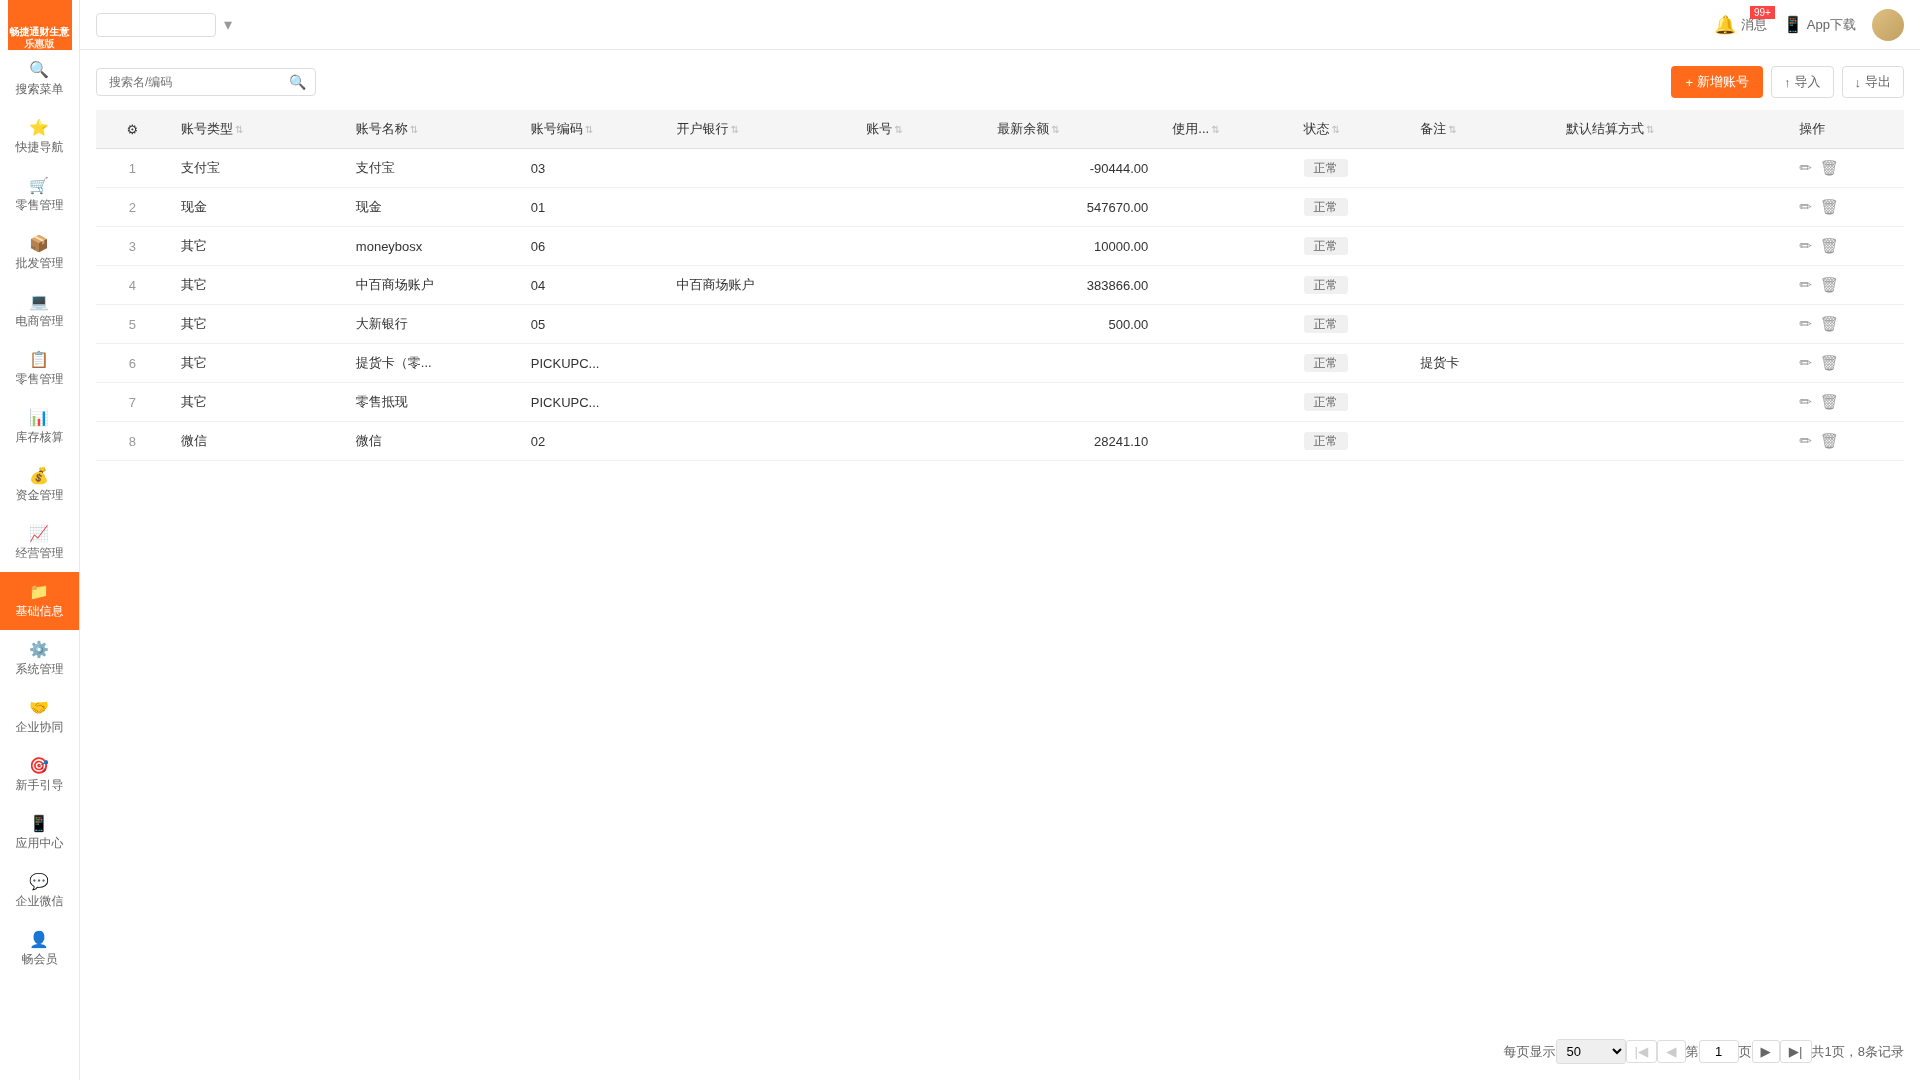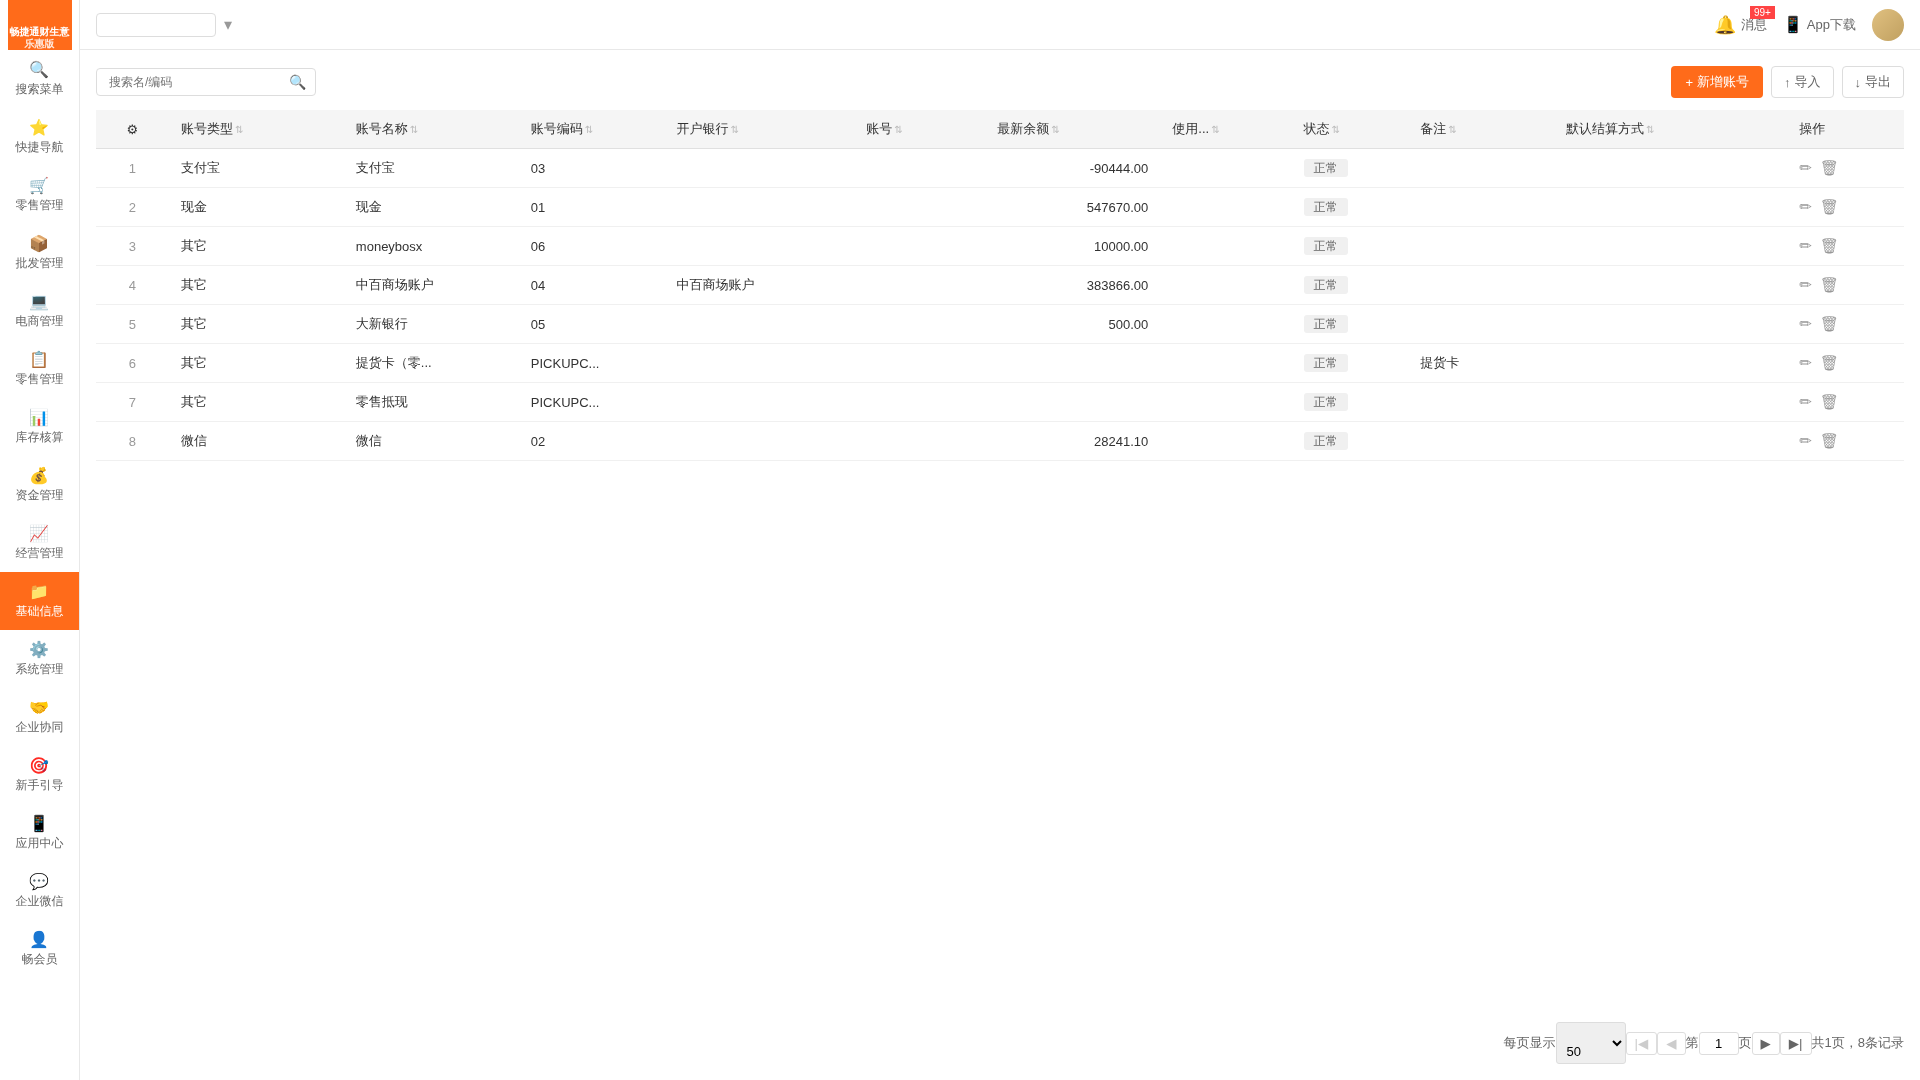--- a/index.html
+++ b/index.html
@@ -300,21 +300,21 @@
       width: 40px;
       border: 1px solid #ddd;
       border-radius: 3px;
       padding: 3px 6px;
       text-align: center;
       font-size: 13px;
     }
     .per-page-select {
       border: 1px solid #ddd;
       border-radius: 3px;
-      padding: 20px 20px 3px 6px;
+      padding: 3px 20px 3px 6px;
       font-size: 13px;
       cursor: pointer;
     }
 
     .col-num { width: 50px; }
     .col-type { width: 120px; }
     .col-name { width: 120px; }
     .col-code { width: 100px; }
     .col-bank { width: 130px; }
     .col-account { width: 90px; }

